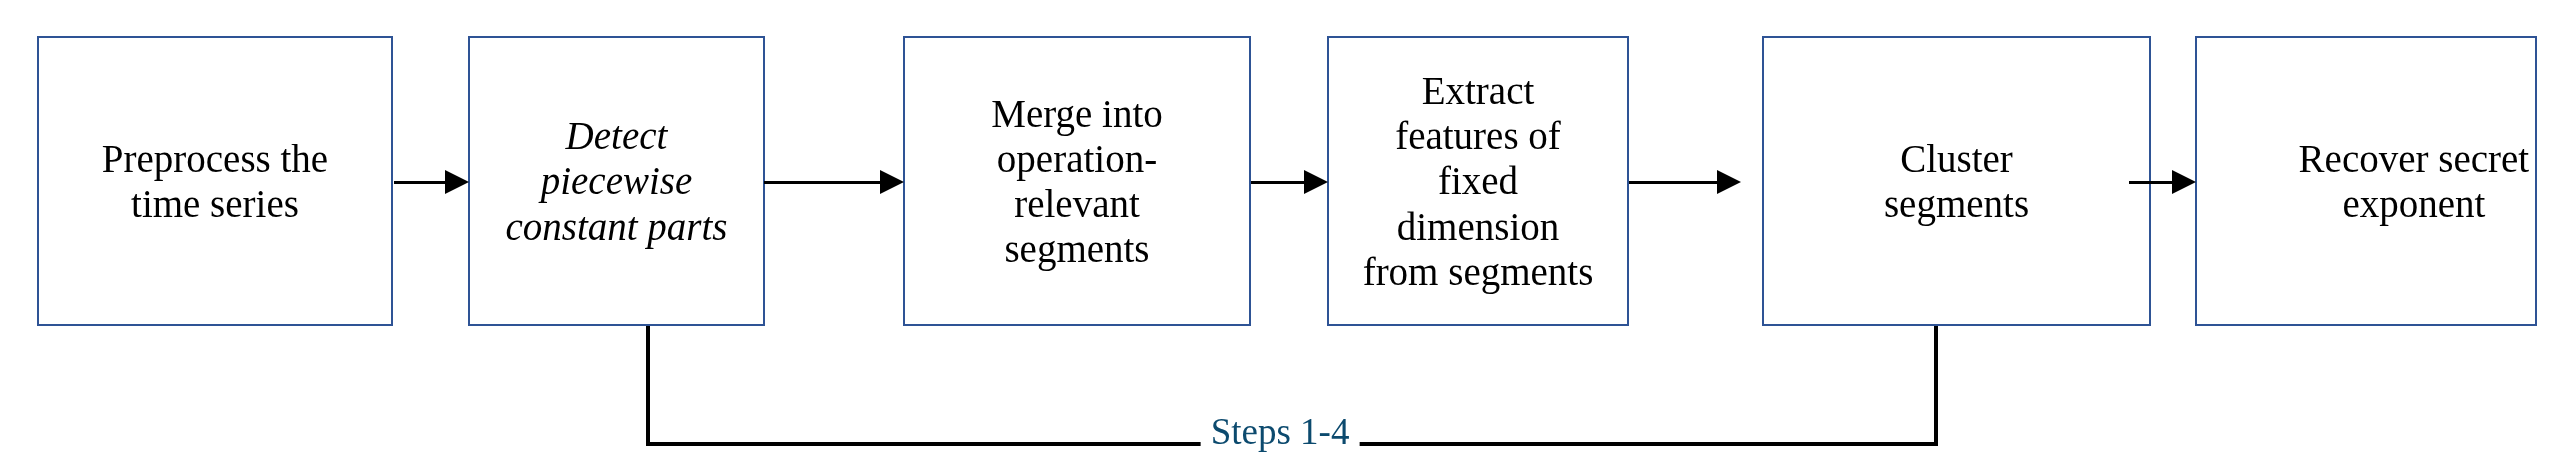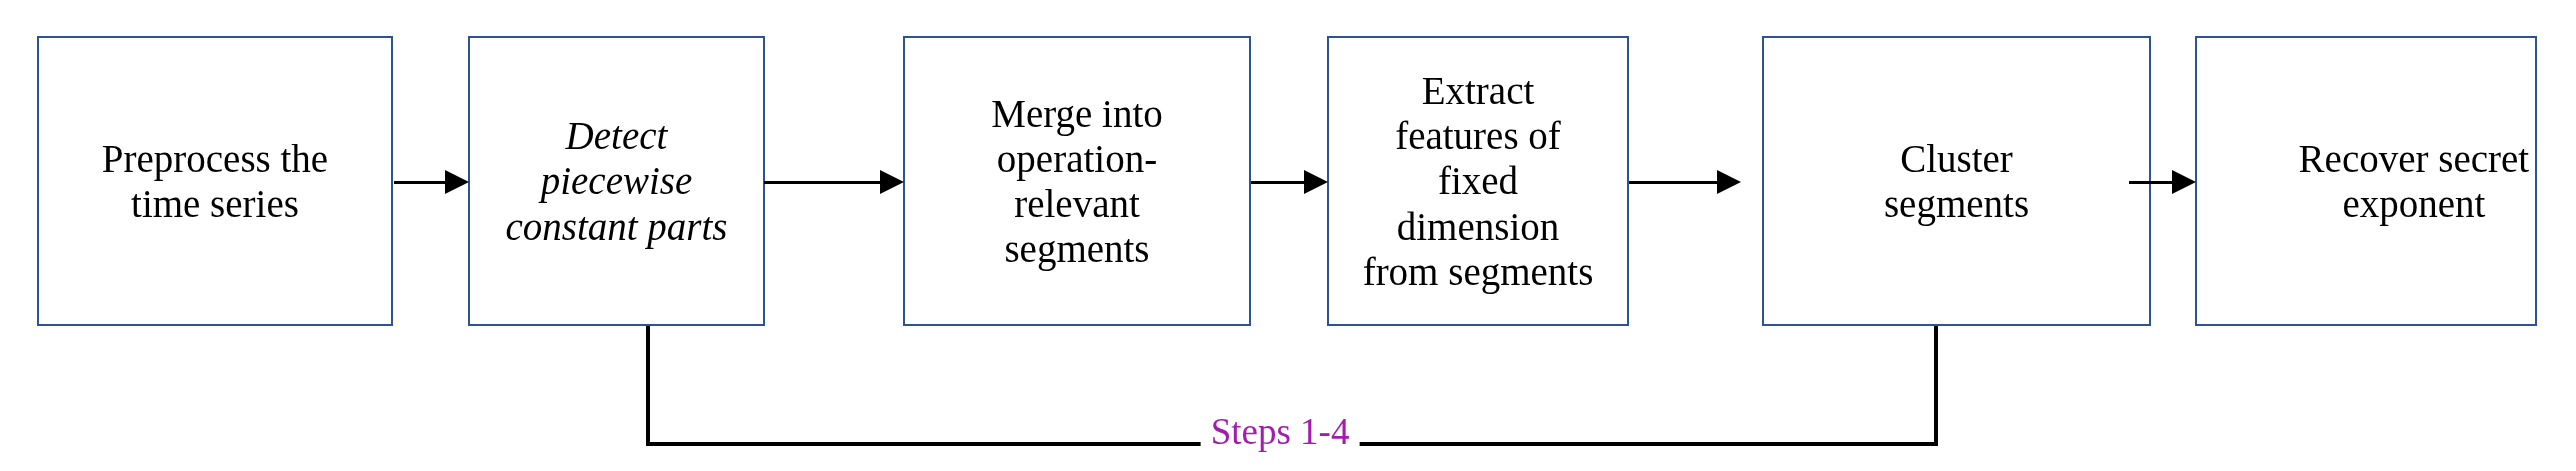--- a/index.html
+++ b/index.html
@@ -57,21 +57,21 @@
     border-left: 24.5px solid #000000;
   }
   .loop-seg {
     position: absolute;
     background: #000000;
   }
   .loop-label {
     position: absolute;
     font-family: "Liberation Serif", "DejaVu Serif", serif;
     font-size: 37px;
-    color: #a21caf;
+    color: #0c4a6e;
     background: #ffffff;
     padding: 0 10px;
     white-space: nowrap;
     transform: translateX(-50%);
   }
 </style>
 </head>
 <body>
 
 <div id="canvas">

